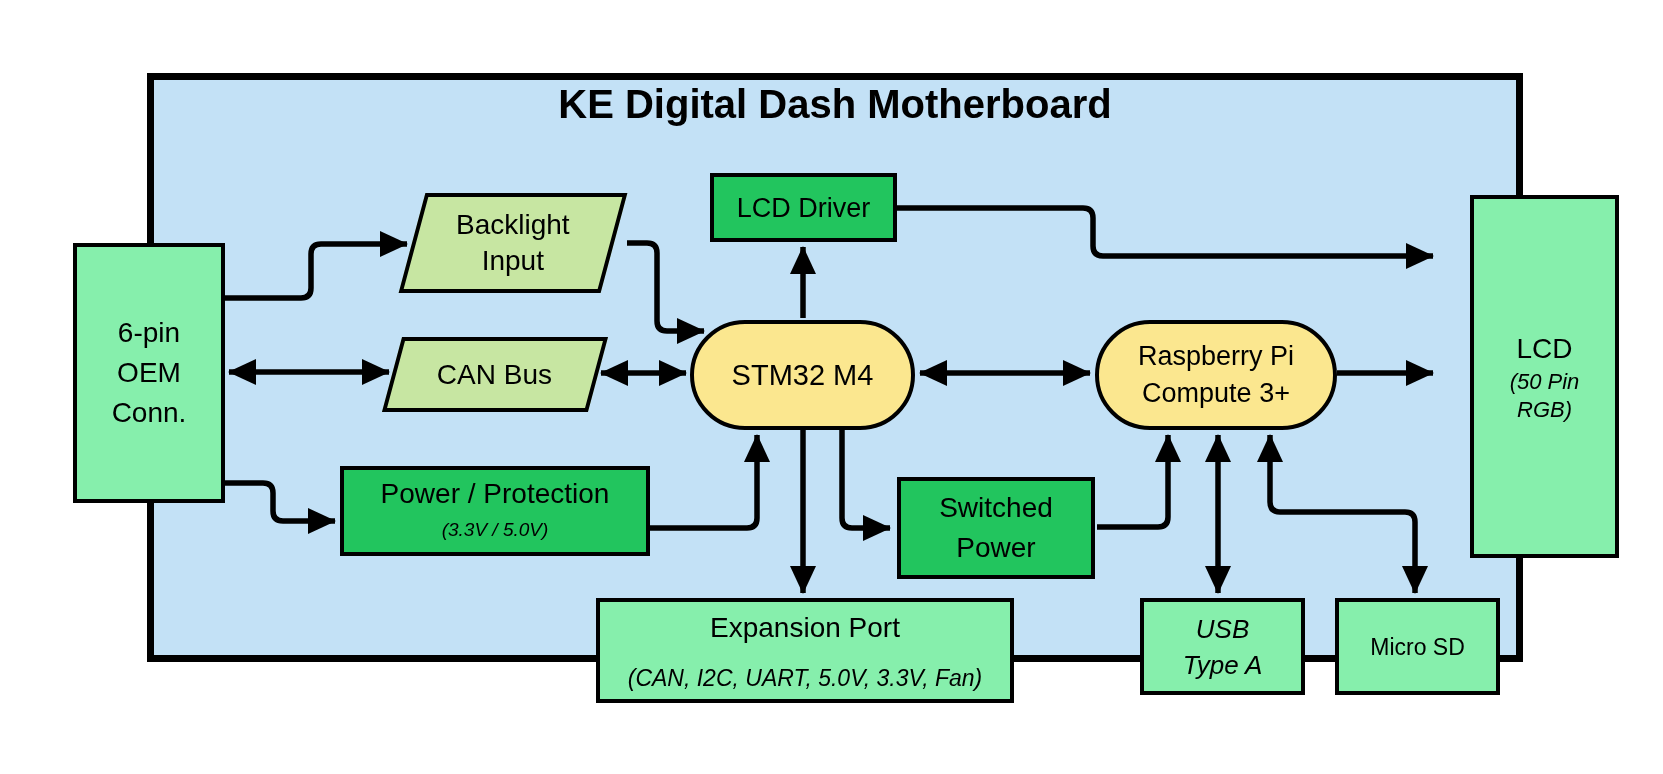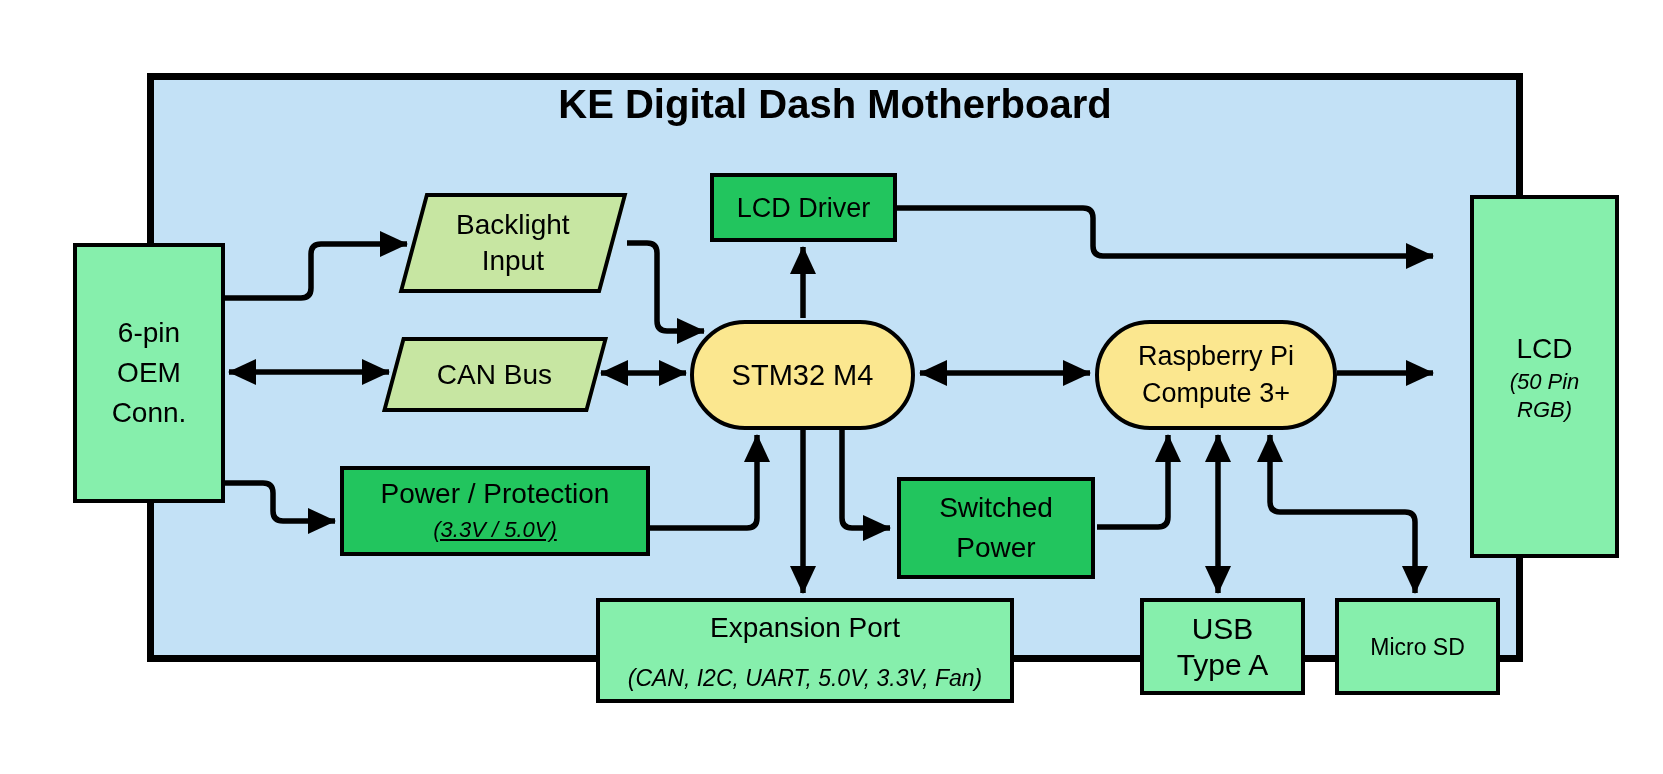--- a/index.html
+++ b/index.html
@@ -10,21 +10,21 @@
   svg.wires{position:absolute;left:0;top:0;z-index:5;}
   .node{position:absolute;border:4px solid #000;box-sizing:border-box;display:flex;flex-direction:column;align-items:center;justify-content:center;text-align:center;z-index:10;font-size:28px;line-height:38px;}
   .gray{background:#86efac;}
   .pink{background:#22c55e;}
   .green{background:#C7E6A2;}
   .yellow{background:#FBE78F;}
   .stadium{border-radius:60px;}
   .para{transform:skewX(-15deg);}
   .para-inner{transform:skewX(15deg);display:flex;flex-direction:column;align-items:center;justify-content:center;line-height:36px;}
   .oem{line-height:40px;}
-  .sub{font-style:italic;font-size:22px;line-height:34px;text-decoration:underline;}
+  .sub{font-style:italic;font-size:19px;line-height:34px;}
   .sub-sm{font-style:italic;font-size:23px;line-height:30px;}
   .sub-lcd{font-style:italic;font-size:22px;line-height:28px;}
   .main-line{font-size:28px;line-height:38px;}
 </style>
 </head>
 <body>
 
 <div class="stage">
 
   <div class="board"></div>
@@ -99,21 +99,21 @@
   <div class="node pink" style="left:897px;top:477px;width:198px;height:102px;line-height:40px;">
     <div>Switched</div>
     <div>Power</div>
   </div>
 
   <div class="node gray" style="left:596px;top:598px;width:418px;height:105px;gap:16px;">
     <div class="main-line">Expansion Port</div>
     <div class="sub-sm">(CAN, I2C, UART, 5.0V, 3.3V, Fan)</div>
   </div>
 
-  <div class="node gray" style="left:1140px;top:598px;width:165px;height:97px;font-size:30px;line-height:36px;">
+  <div class="node gray" style="left:1140px;top:598px;width:165px;height:97px;font-size:26px;line-height:36px;font-style:italic;">
     <div>USB</div>
     <div>Type A</div>
   </div>
 
   <div class="node gray" style="left:1335px;top:598px;width:165px;height:97px;font-size:23px;">
     <div>Micro SD</div>
   </div>
 
   <div class="node gray" style="left:1438px;top:195px;width:149px;height:363px;margin-left:32px;">
     <div class="main-line">LCD</div>

